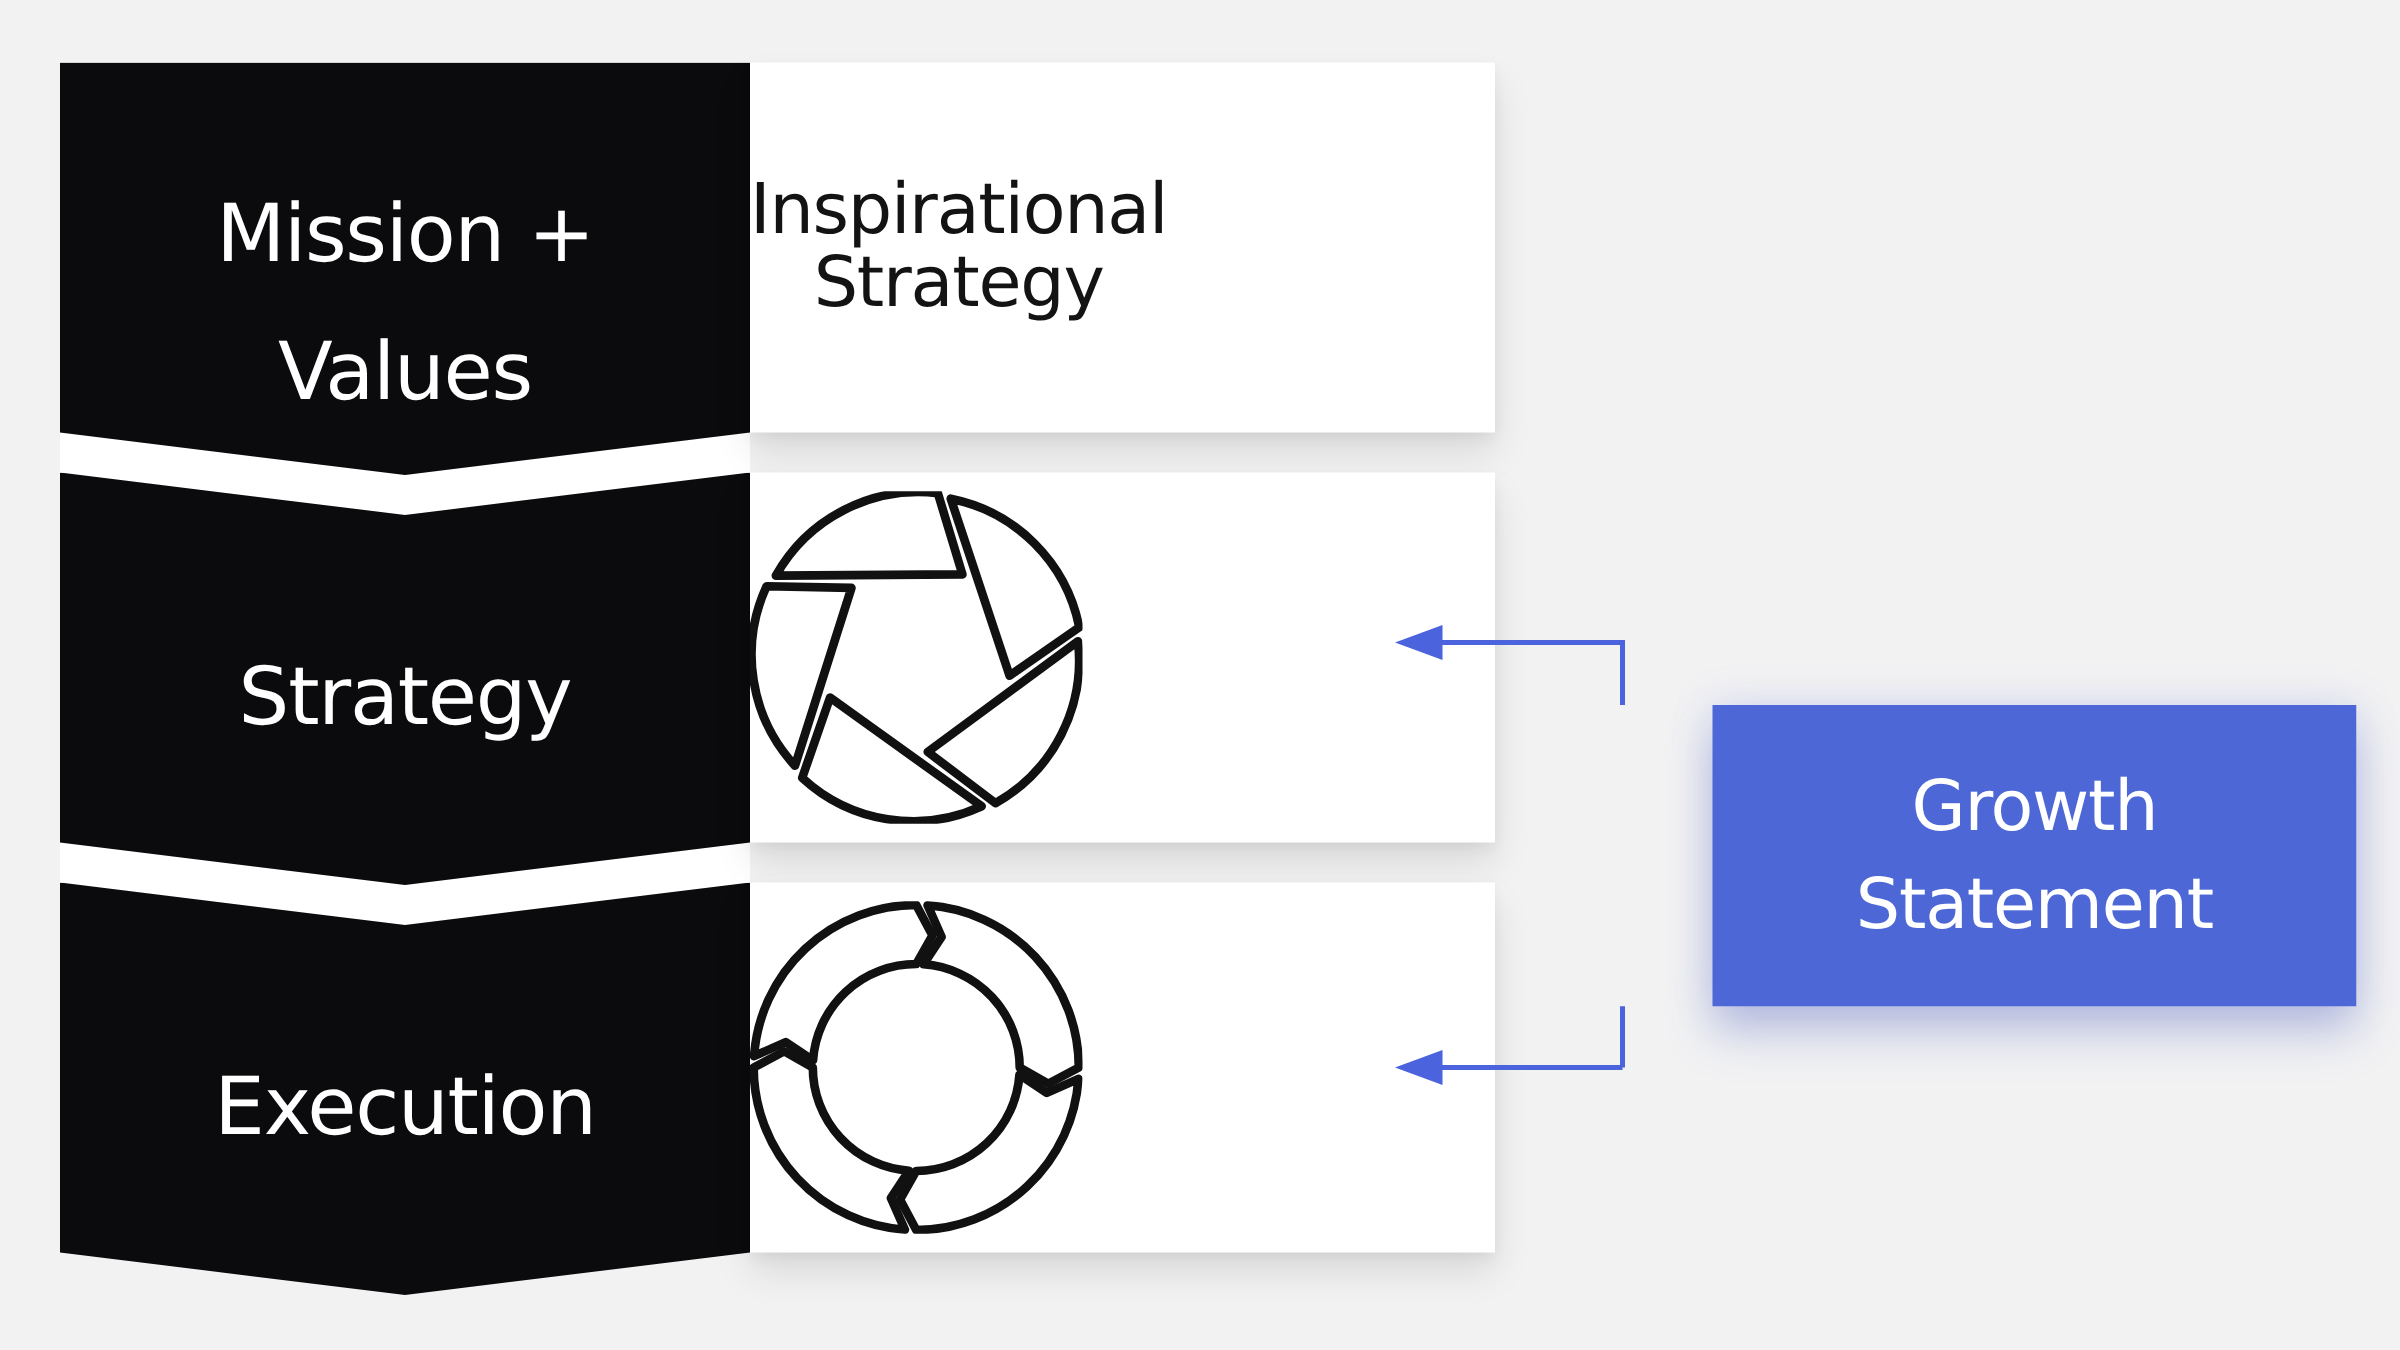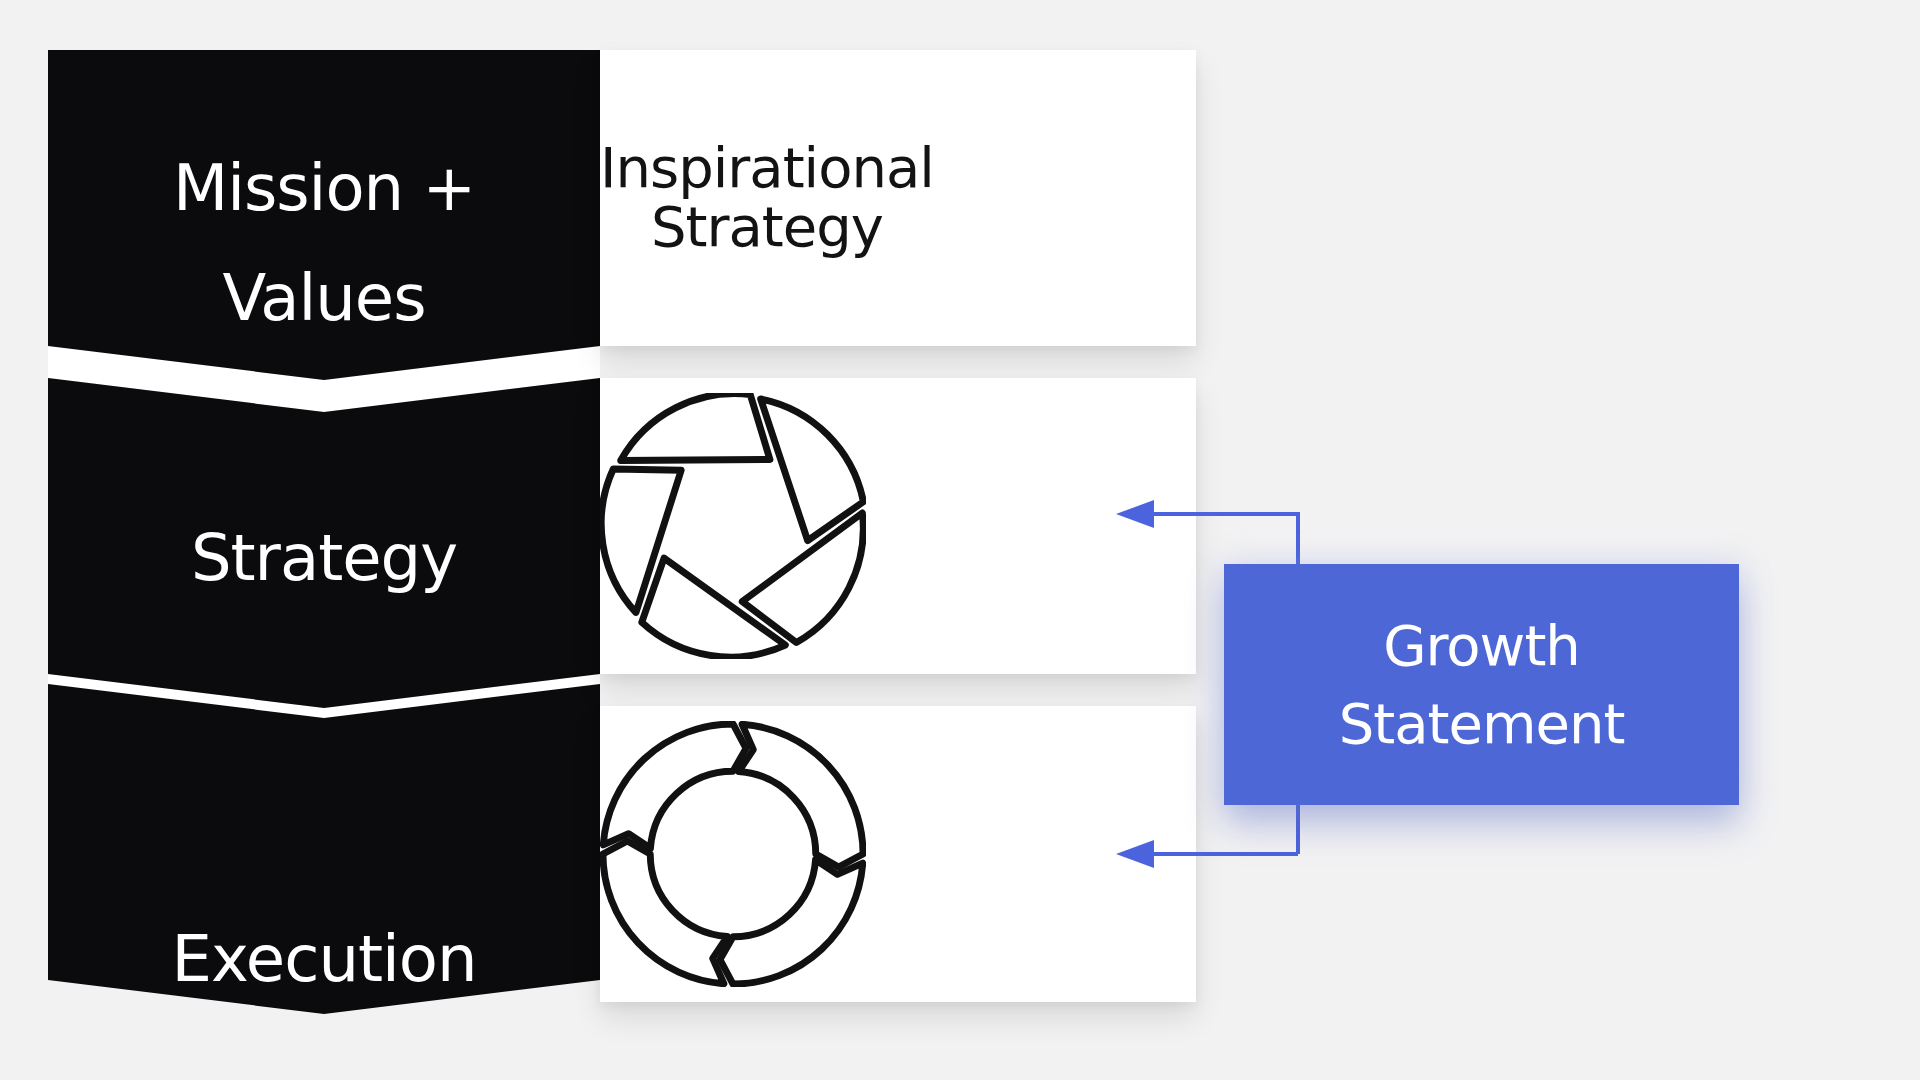--- a/index.html
+++ b/index.html
@@ -11,21 +11,21 @@
         filter:drop-shadow(0 10px 16px rgba(125,140,220,.55));}
   .band-1{top:340px;clip-path:polygon(0 6px,276px 40px,552px 6px,552px 38px,276px 72px,0 38px);}
   .band-2{top:668px;clip-path:polygon(0 6px,276px 40px,552px 6px,552px 38px,276px 72px,0 38px);}
 
   
   .banner{position:absolute;left:48px;width:552px;height:330px;background:#0b0b0d;
           display:flex;flex-direction:column;align-items:center;justify-content:center;
           filter:drop-shadow(0 12px 18px rgba(25,30,60,.18));}
   .banner-1{top:50px;clip-path:polygon(0 0,552px 0,552px 296px,276px 330px,0 296px);padding-top:56px;box-sizing:border-box;}
   .banner-2{top:378px;clip-path:polygon(0 0,276px 34px,552px 0,552px 296px,276px 330px,0 296px);padding-top:30px;box-sizing:border-box;}
-  .banner-3{top:684px;clip-path:polygon(0 0,276px 34px,552px 0,552px 296px,276px 330px,0 296px);padding-top:30px;box-sizing:border-box;justify-content:flex-end;}
+  .banner-3{top:706px;clip-path:polygon(0 0,276px 34px,552px 0,552px 296px,276px 330px,0 296px);padding-top:30px;box-sizing:border-box;}
   .banner-label{color:#ffffff;font-size:64px;font-weight:500;letter-spacing:-1px;
                 line-height:1.72;text-align:center;}
   .banner-label span{display:block;}
 
   
   .card{position:absolute;left:600px;width:596px;height:296px;background:#ffffff;
         box-shadow:0 16px 28px rgba(0,0,0,.10),0 4px 10px rgba(0,0,0,.05);
         display:flex;align-items:center;justify-content:flex-start;}
   .card-1{top:50px;}
   .card-2{top:378px;}
@@ -40,21 +40,21 @@
   .conn-h1{left:1148px;top:512px;width:150px;height:4px;}
   .conn-v1{left:1296px;top:512px;width:4px;height:52px;}
   .conn-v2{left:1296px;top:805px;width:4px;height:49px;}
   .conn-h2{left:1148px;top:852px;width:150px;height:4px;}
   .arrowhead{position:absolute;width:0;height:0;border-top:14px solid transparent;
              border-bottom:14px solid transparent;border-right:38px solid #4b63dc;}
   .arrowhead-1{left:1116px;top:500px;}
   .arrowhead-2{left:1116px;top:840px;}
 
   
-  .callout{position:absolute;left:1224px;top:564px;width:515px;height:241px;background:#4d68d6;
+  .callout{position:absolute;left:1370px;top:564px;width:515px;height:241px;background:#4d68d6;
            display:flex;align-items:center;justify-content:center;
            box-shadow:0 20px 34px rgba(80,100,190,.35),0 0 30px rgba(150,165,235,.25);}
   .callout-label{color:#ffffff;font-size:56px;font-weight:500;letter-spacing:-1px;
                  line-height:1.38;text-align:center;}
   .callout-label span{display:block;}
 </style>
 </head>
 <body>
 
 <div class="stage">

